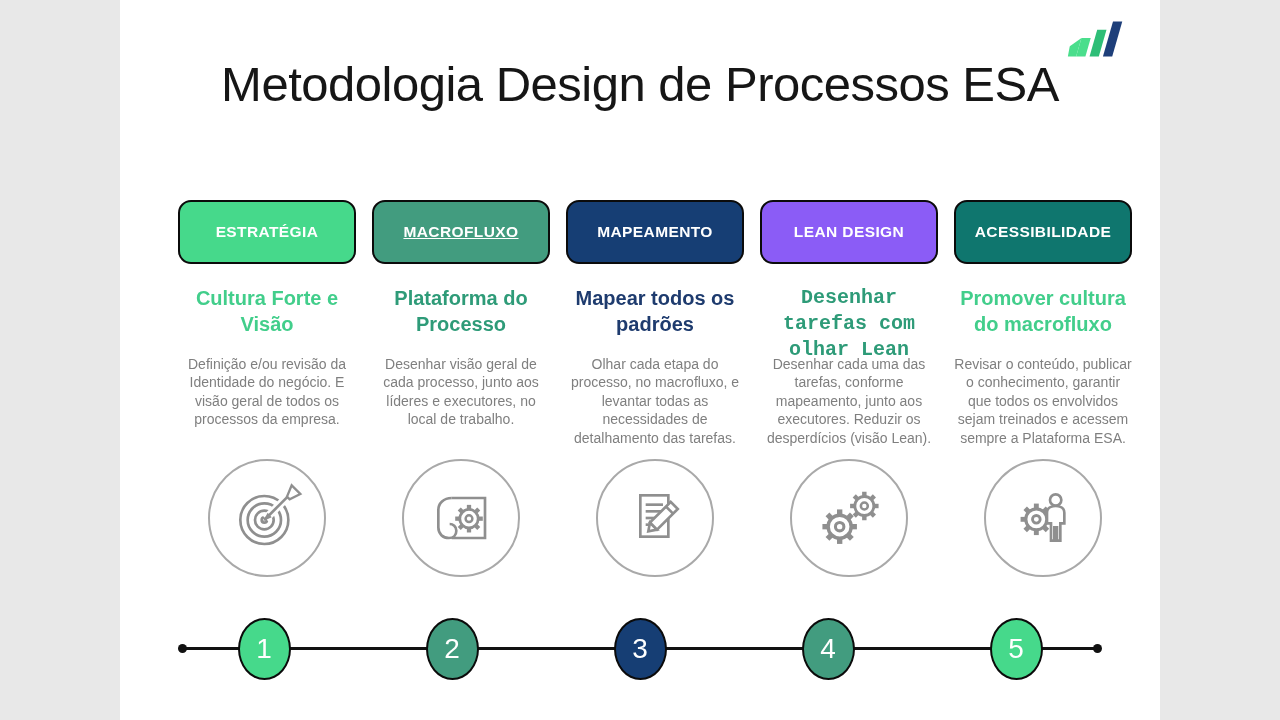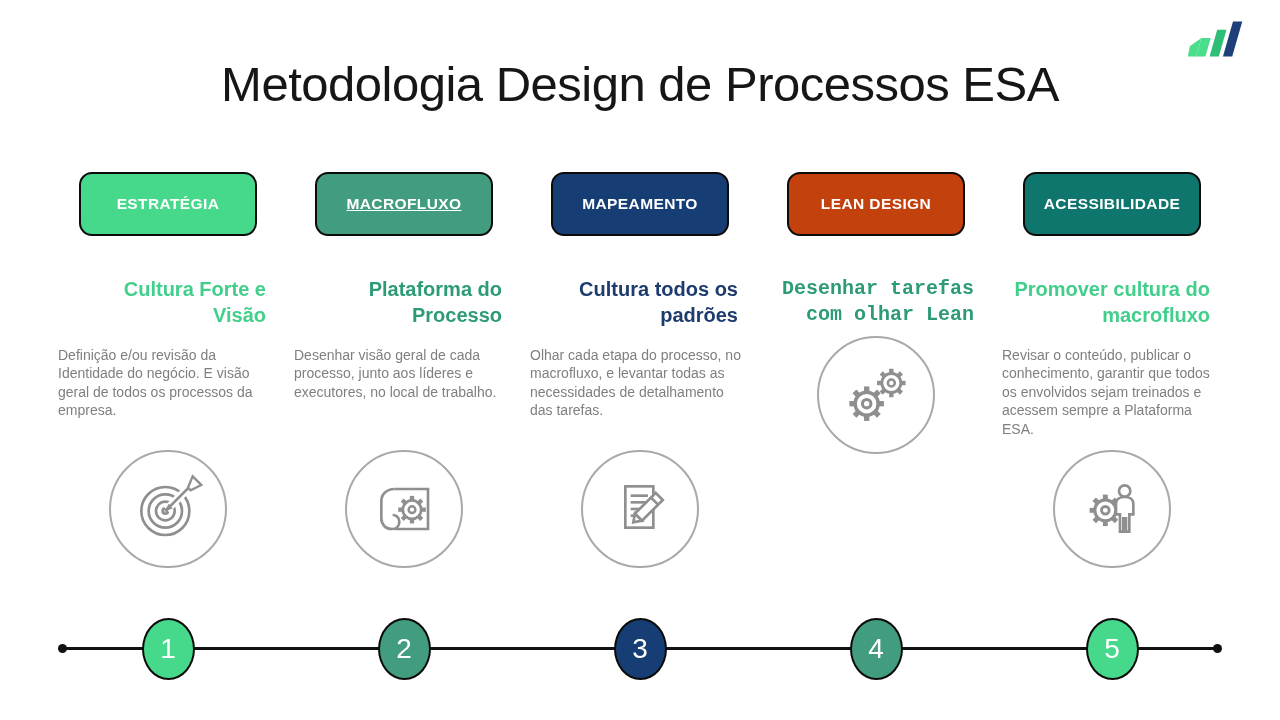--- a/index.html
+++ b/index.html
@@ -1,43 +1,43 @@
 <!DOCTYPE html>
 <html><head>
 <meta charset="utf-8">
 <style>
   html,body{margin:0;padding:0;background:#e8e8e8;}
   .slide{
-    position:relative;width:1280px;height:720px;background:#ffffff;
+    position:relative;width:1040px;height:720px;background:#ffffff;
     font-family:"Liberation Sans",sans-serif;overflow:hidden;margin:0 auto;
   }
   
   .logo{position:absolute;top:16px;right:28px;width:66px;height:50px;}
   
   .title{
     position:absolute;top:56px;left:0;right:0;margin:0;text-align:center;
     font-size:49px;font-weight:300;color:#161616;letter-spacing:-.5px;
   }
   
-  .columns{position:absolute;top:172px;left:50px;right:50px;display:flex;}
+  .columns{position:absolute;top:200px;left:50px;right:50px;display:flex;}
   .col{flex:1;display:flex;flex-direction:column;align-items:center;padding:0 8px;}
   .badge{
     height:64px;min-width:178px;max-width:200px;box-sizing:border-box;
     border:2.5px solid #0b0b0b;border-radius:13px;
     display:flex;align-items:center;justify-content:center;
     color:#fff;font-weight:bold;font-size:15.5px;letter-spacing:.4px;
     padding:0 12px;white-space:nowrap;
   }
   .heading{
-    margin:40px 0 0;height:58px;max-width:196px;
-    font-size:20px;font-weight:bold;text-align:right;line-height:1.3;
+    margin:21px 0 0;height:58px;max-width:196px;
+    font-size:20px;font-weight:bold;text-align:center;line-height:1.3;
   }
   .desc{
     margin:12px 0 0;height:102px;max-width:220px;
-    font-size:14px;color:#7f7f7f;line-height:1.32;
+    font-size:14px;color:#7f7f7f;text-align:center;line-height:1.32;
   }
   .icon-circle{
     margin-top:2px;width:114px;height:114px;border:2px solid #a9a9a9;border-radius:50%;
     display:flex;align-items:center;justify-content:center;background:#fff;
   }
   .icon-circle svg{display:block;}
   
   .timeline{position:absolute;top:616px;left:50px;right:50px;height:66px;}
   .tl-line{position:absolute;top:31px;left:12px;right:12px;height:2.5px;background:#111;}
   .tl-dot{position:absolute;top:28px;width:9px;height:9px;border-radius:50%;background:#111;}
@@ -115,41 +115,42 @@
         <svg viewBox="0 0 120 120" width="80" height="80" fill="none" stroke="#8f8f8f" stroke-width="4">
           <path d="M46,30 L96,30 L96,90 L46,90"></path>
           <path d="M46,30 C34,30 26,38 26,48 L26,74 C26,84 33,90 42,90 C49,90 53,85 53,79 C53,73 48,69 43,69"></path>
           <use href="#gear" transform="translate(72,61) scale(0.92)"></use>
         </svg>
       </div>
     </div>
 
     <div class="col">
       <div class="badge" style="background-color: rgb(22, 62, 116);">MAPEAMENTO</div>
-      <h3 class="heading" style="color: rgb(30, 59, 110);">Cultura todos os padrões</h3>
+      <h3 class="heading" style="color: rgb(30, 59, 110);">Mapear todos os padrões</h3>
       <p class="desc">Olhar cada etapa do processo, no macrofluxo, e levantar todas as necessidades de detalhamento das tarefas.</p>
       <div class="icon-circle">
         <svg viewBox="0 0 120 120" width="80" height="80" fill="none" stroke="#8f8f8f" stroke-width="4">
           <rect x="38" y="26" width="42" height="62"></rect>
           <line x1="46" y1="40" x2="72" y2="40"></line>
           <line x1="46" y1="50" x2="72" y2="50"></line>
           <line x1="46" y1="60" x2="72" y2="60"></line>
           <line x1="46" y1="70" x2="62" y2="70"></line>
           <g transform="translate(50,80) rotate(-45)">
             <polygon points="0,0 11,-7.5 11,7.5" fill="#ffffff"></polygon>
             <rect x="11" y="-7.5" width="44" height="15" fill="#ffffff"></rect>
             <line x1="45" y1="-7.5" x2="45" y2="7.5"></line>
           </g>
         </svg>
       </div>
     </div>
 
     <div class="col">
-      <div class="badge" style="background-color: #c2410c;">LEAN DESIGN</div>
+      <div class="badge" style="background-color: #8b5cf6;">LEAN DESIGN</div>
       <h3 class="heading" style="color: rgb(46, 155, 120); font-family: Liberation Mono, monospace;">Desenhar tarefas com olhar Lean</h3>
+      <p class="desc">Desenhar cada uma das tarefas, conforme mapeamento, junto aos executores. Reduzir os desperdícios (visão Lean).</p>
       <div class="icon-circle">
         <svg viewBox="0 0 120 120" width="80" height="80">
           <use href="#gear" transform="translate(46,73) scale(1.15)"></use>
           <use href="#gear" transform="translate(83,42) scale(0.95)"></use>
         </svg>
       </div>
     </div>
 
     <div class="col">
       <div class="badge" style="background-color: #0f766e;">ACESSIBILIDADE</div>

